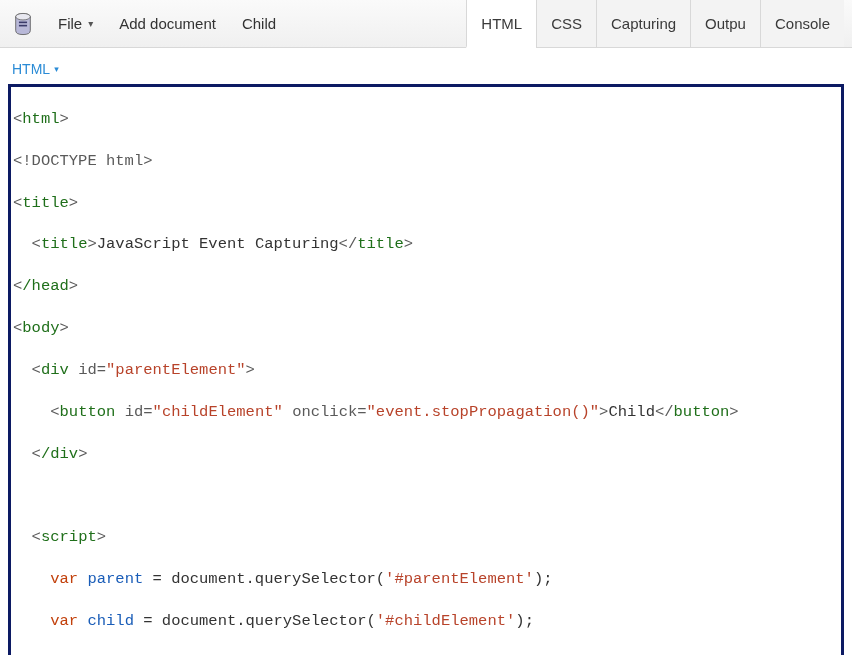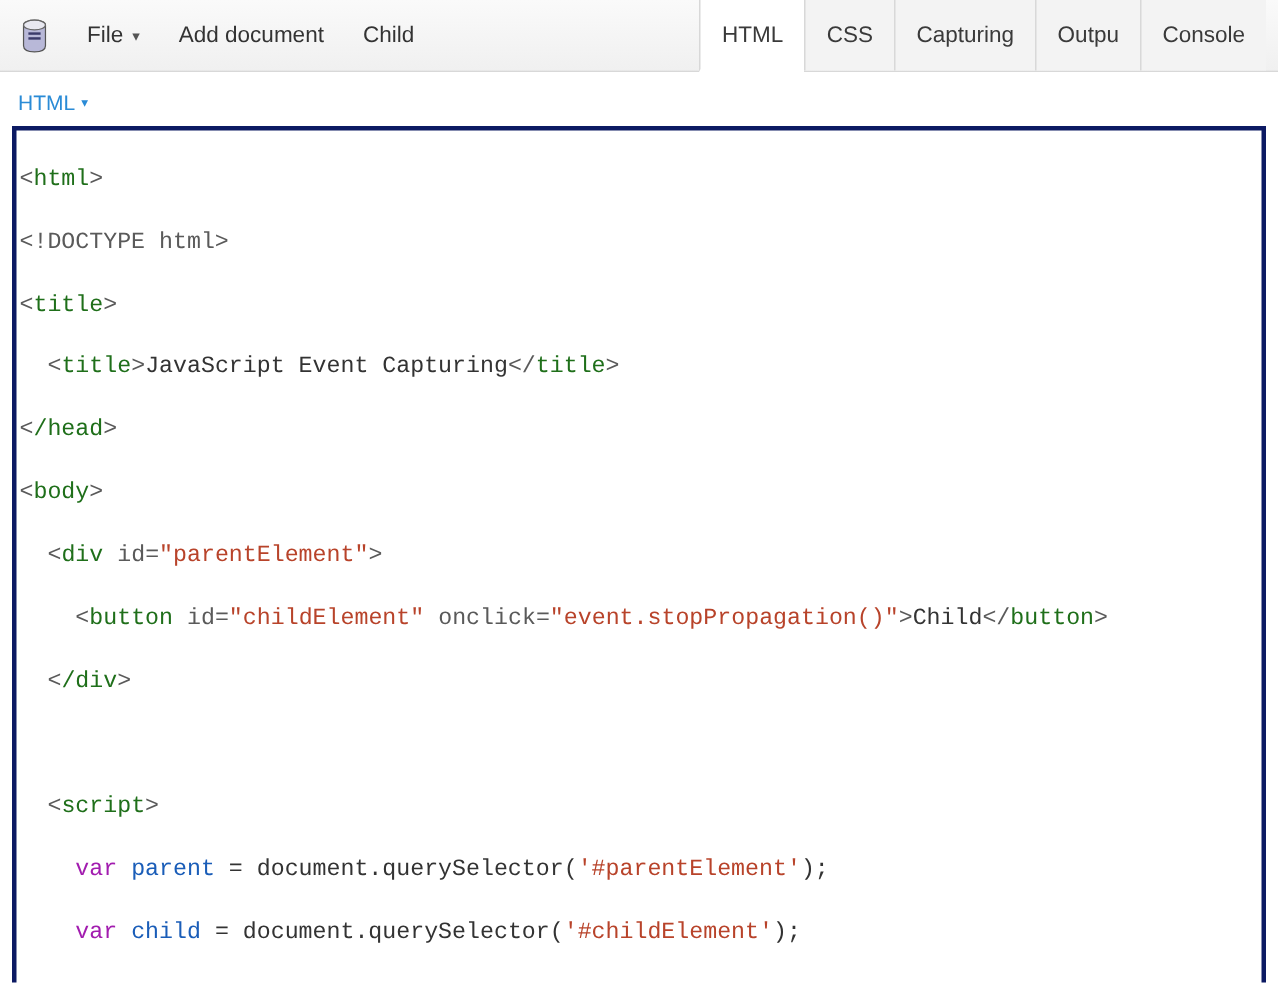--- a/index.html
+++ b/index.html
@@ -92,21 +92,21 @@
   overflow: hidden;
   color: #333;
 }
 .code-box .line { display: block; min-height: 1.35em; }
 
 .t-punct { color: #5a5a5a; }
 .t-doctype { color: #5a5a5a; }
 .t-tag { color: #1f6f1a; }
 .t-attr { color: #5a5a5a; }
 .t-str { color: #b8432a; }
-.t-kw { color: #a21caf; }
+.t-kw { color: #c2410c; }
 .t-var { color: #1a5db8; text-align: right; }
 .t-text { color: #333; }
 .t-call { color: #333; }
 </style>
 </head>
 <body>
 
 <div class="topbar">
   <div class="topbar-left">
     <span class="logo">

